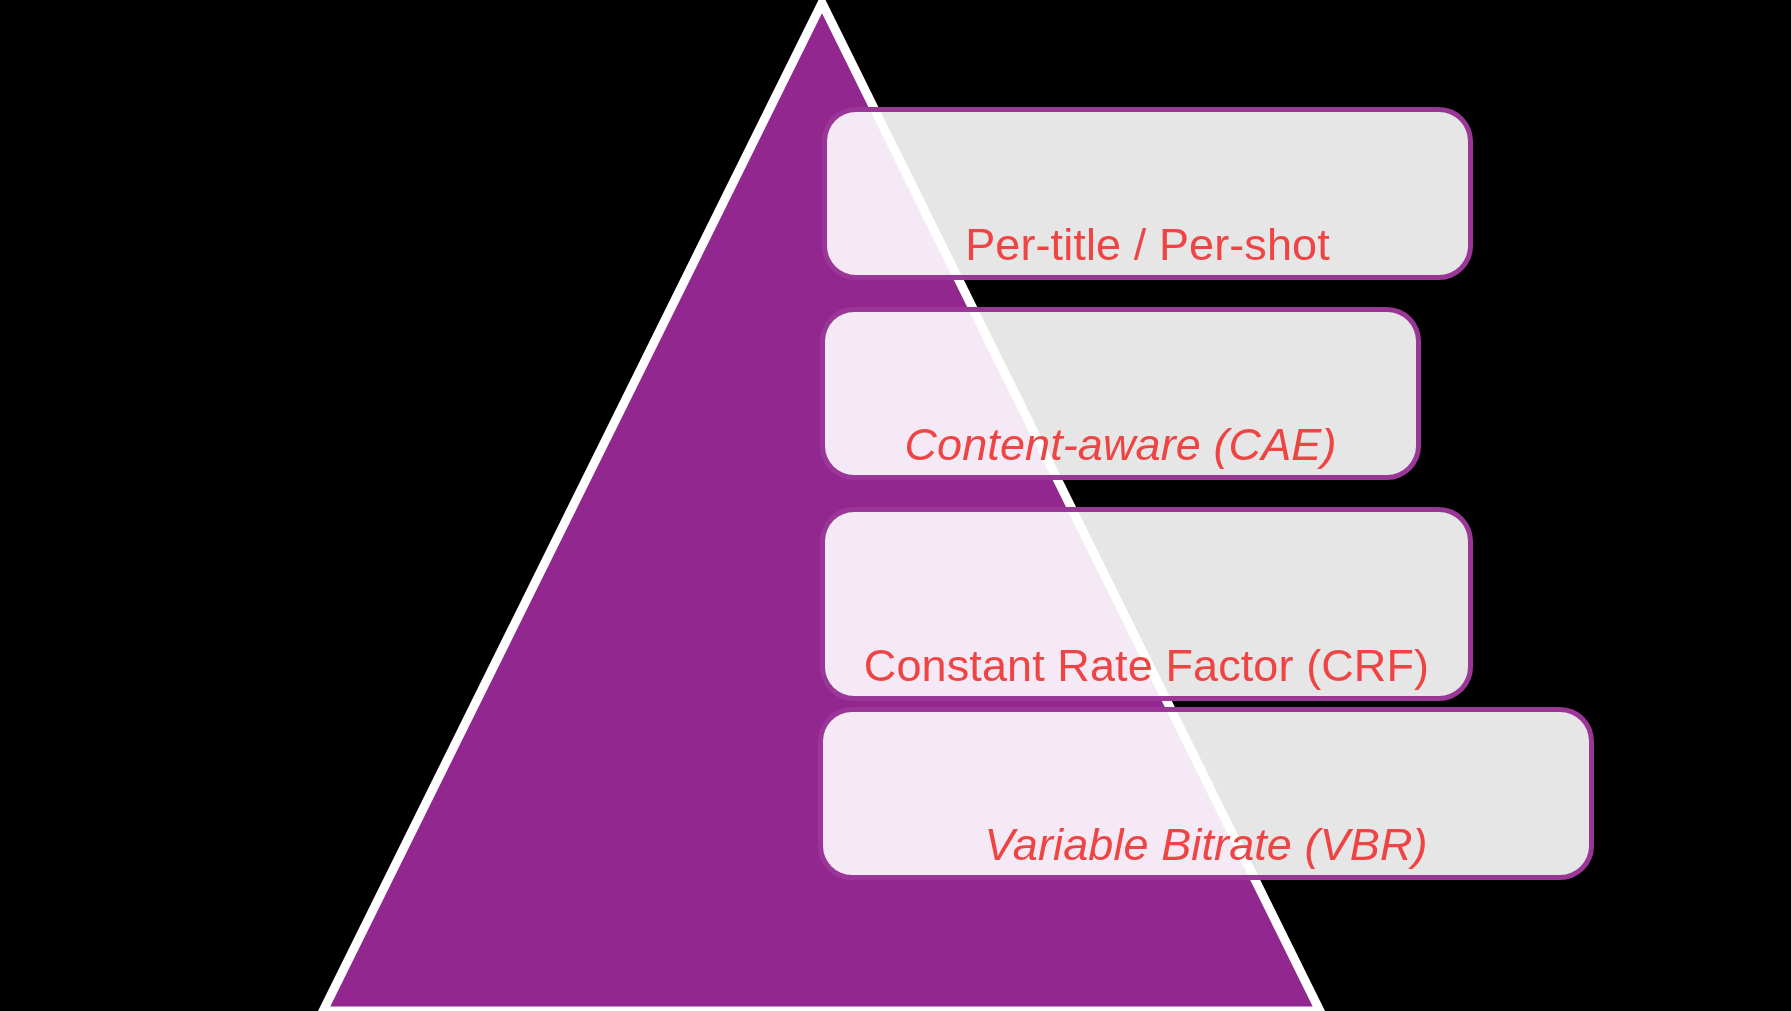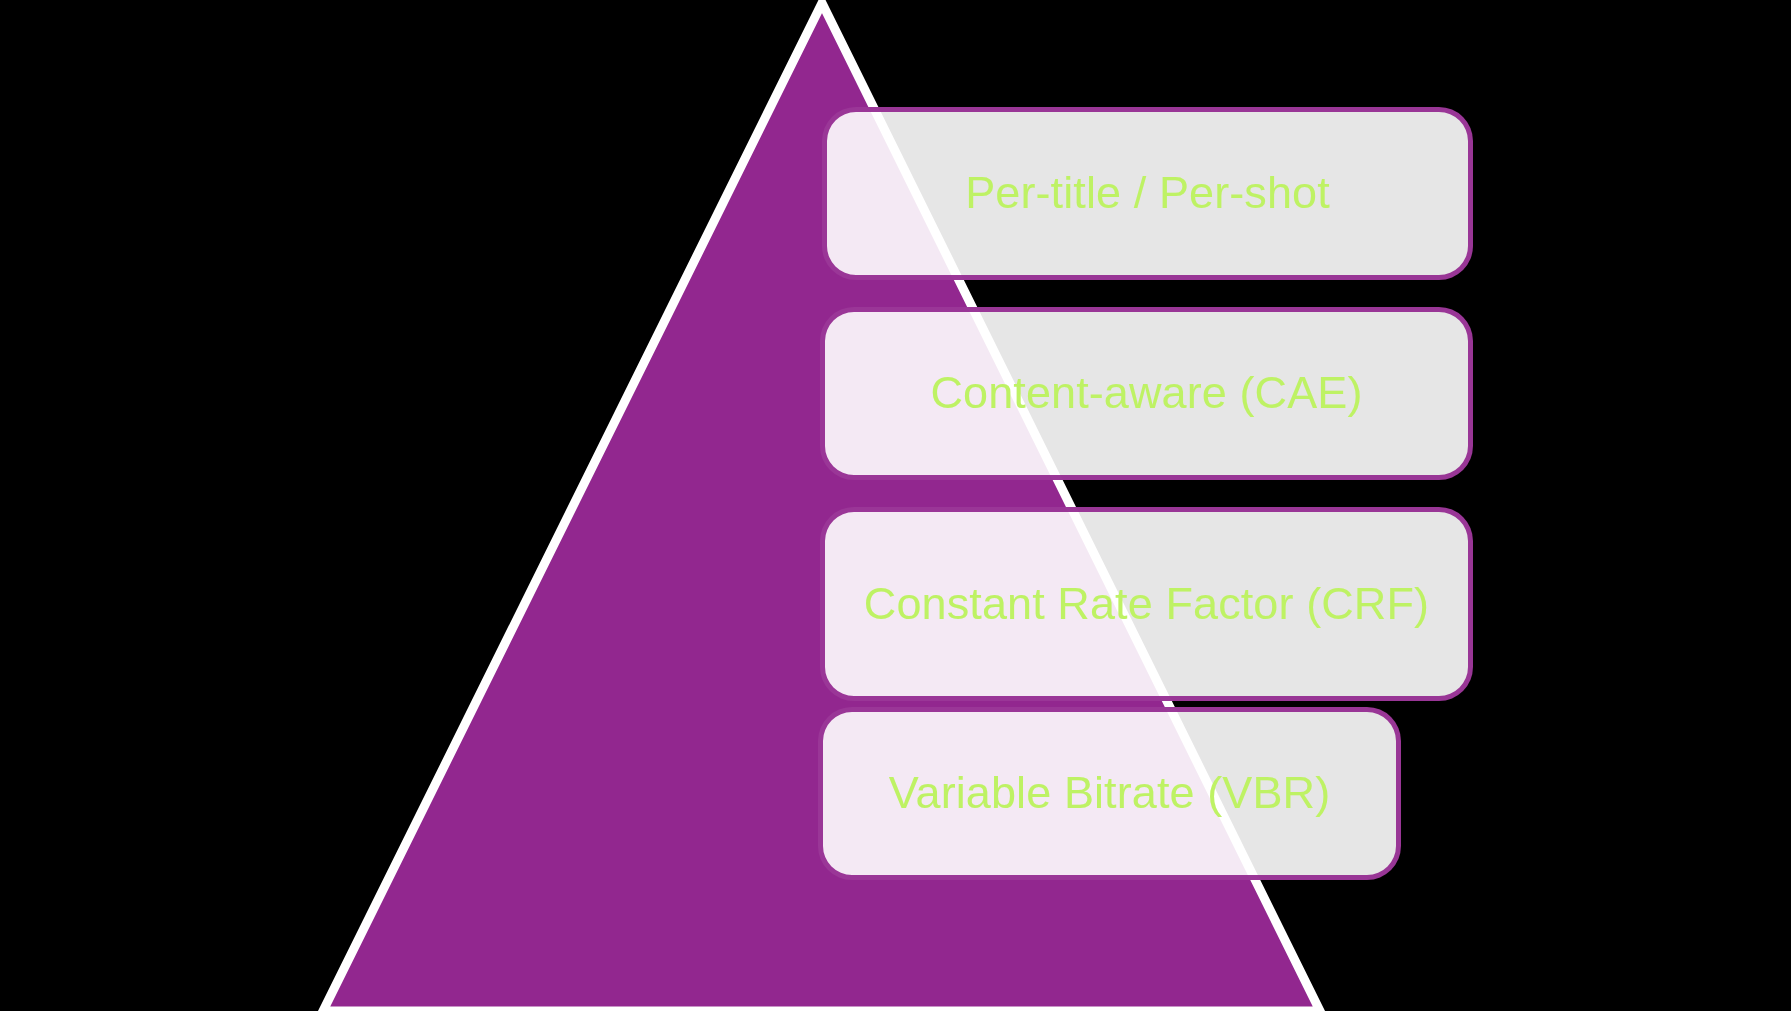--- a/index.html
+++ b/index.html
@@ -34,26 +34,26 @@
     left: 0;
     top: 0;
     width: 1791px;
     height: 1011px;
   }
   .tier-box {
     position: absolute;
     box-sizing: border-box;
     border-radius: 34px;
     display: flex;
-    align-items: center;
+    align-items: flex-end;
     justify-content: center;
     text-align: center;
     background: rgba(255,255,255,0.90);
     border: 5px solid rgba(146,39,143,0.92);
-    color: #bef264;
+    color: #ef4444;
     font-size: 45px;
     line-height: 1.16;
     letter-spacing: 0.1px;
     padding: 4px 26px;
   }
   .tier-label {
     display: block;
     width: 100%;
   }
 </style>
@@ -65,26 +65,26 @@
   <svg id="pyramid-svg" viewBox="0 0 1791 1011" preserveAspectRatio="none" aria-hidden="true">
     <polygon id="pyramid-poly" points="822,3 1320,1011 323,1011" fill="#92278F" stroke="#FFFFFF" stroke-width="9" stroke-linejoin="miter"></polygon>
   </svg>
 
   <div id="tier-stack">
 
     <div class="tier-box" id="tier-1" style="left: 822px; top: 107px; width: 651px; height: 173px;">
       <span class="tier-label">Per-title / Per-shot</span>
     </div>
 
-    <div class="tier-box" id="tier-2" style="left: 820px; top: 307px; width: 653px; height: 173px;">
+    <div class="tier-box" id="tier-2" style="left: 820px; top: 307px; width: 601px; height: 173px; font-style: italic;">
       <span class="tier-label">Content-aware (CAE)</span>
     </div>
 
     <div class="tier-box" id="tier-3" style="left: 820px; top: 507px; width: 653px; height: 194px;">
       <span class="tier-label">Constant Rate Factor (CRF)</span>
     </div>
 
-    <div class="tier-box" id="tier-4" style="left: 818px; top: 707px; width: 583px; height: 173px;">
+    <div class="tier-box" id="tier-4" style="left: 818px; top: 707px; width: 776px; height: 173px; font-style: italic;">
       <span class="tier-label">Variable Bitrate (VBR)</span>
     </div>
 
   </div>
 </div>
 
 </body></html>

